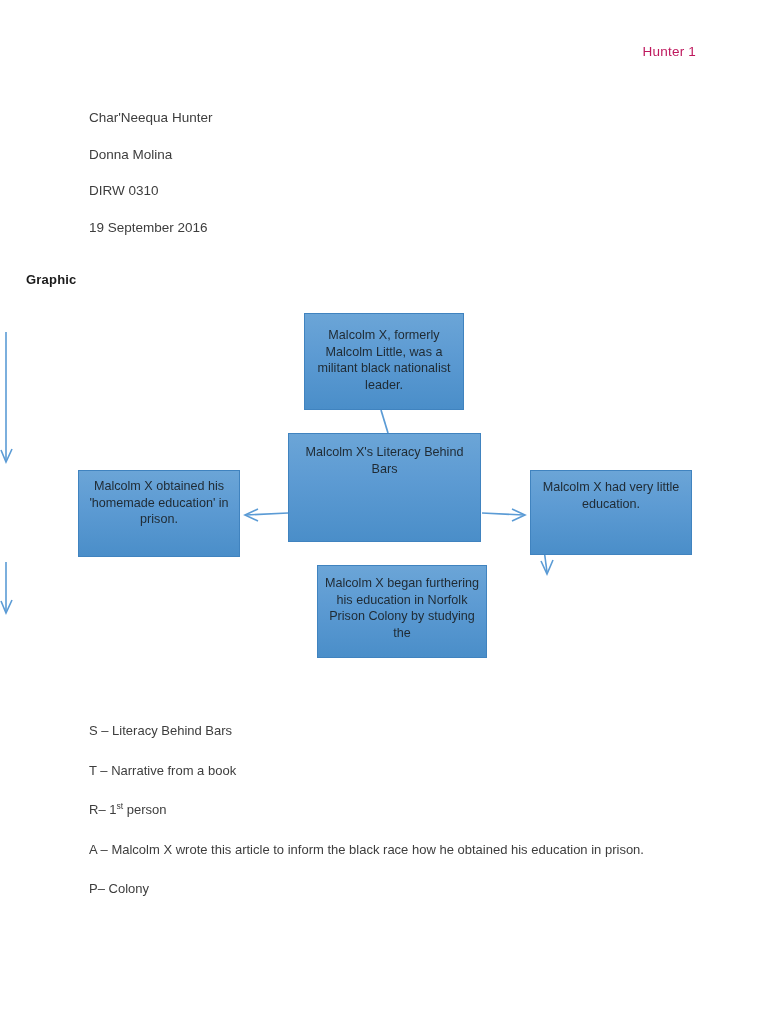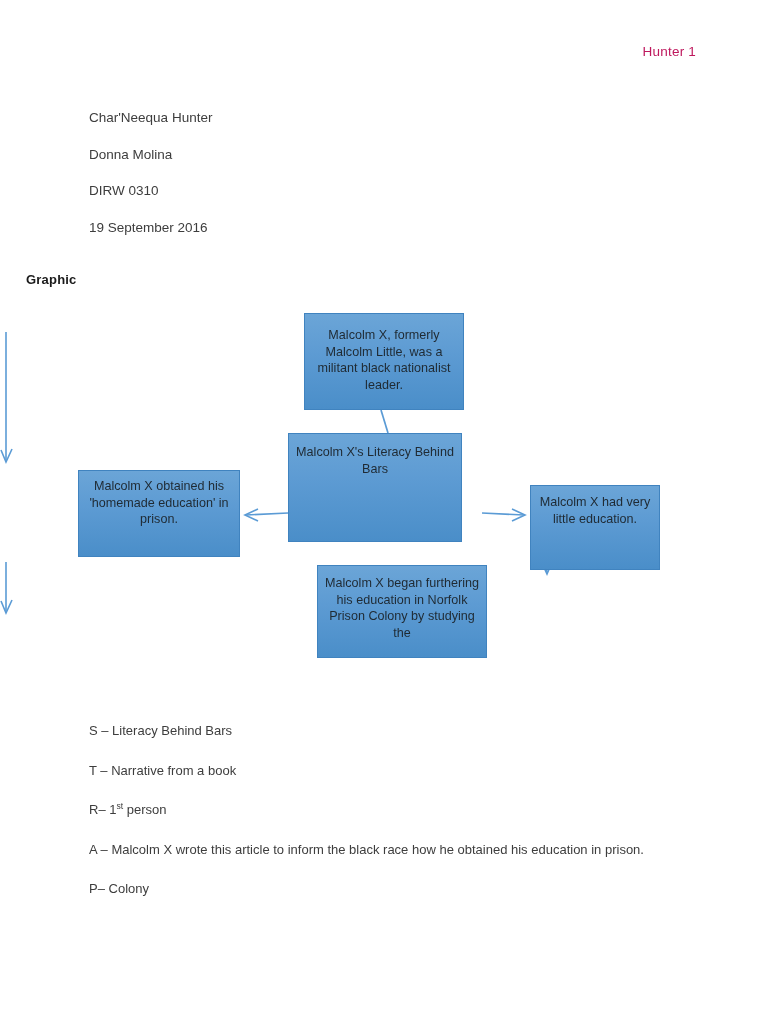--- a/index.html
+++ b/index.html
@@ -105,37 +105,37 @@
     left: 304px;
     top: 13px;
     width: 160px;
     height: 97px;
     padding-top: 13px;
   }
   
   .node.center {
     left: 288px;
     top: 133px;
-    width: 174px;
+    width: 193px;
     height: 109px;
     padding-top: 10px;
   }
   
   .node.left {
     left: 78px;
     top: 170px;
     width: 162px;
     height: 87px;
     padding-top: 7px;
   }
   
   .node.right {
     left: 530px;
-    top: 185px;
-    width: 130px;
+    top: 170px;
+    width: 162px;
     height: 85px;
     padding-top: 8px;
   }
   
   .node.bottom {
     left: 317px;
     top: 265px;
     width: 170px;
     height: 93px;
     padding-top: 9px;

